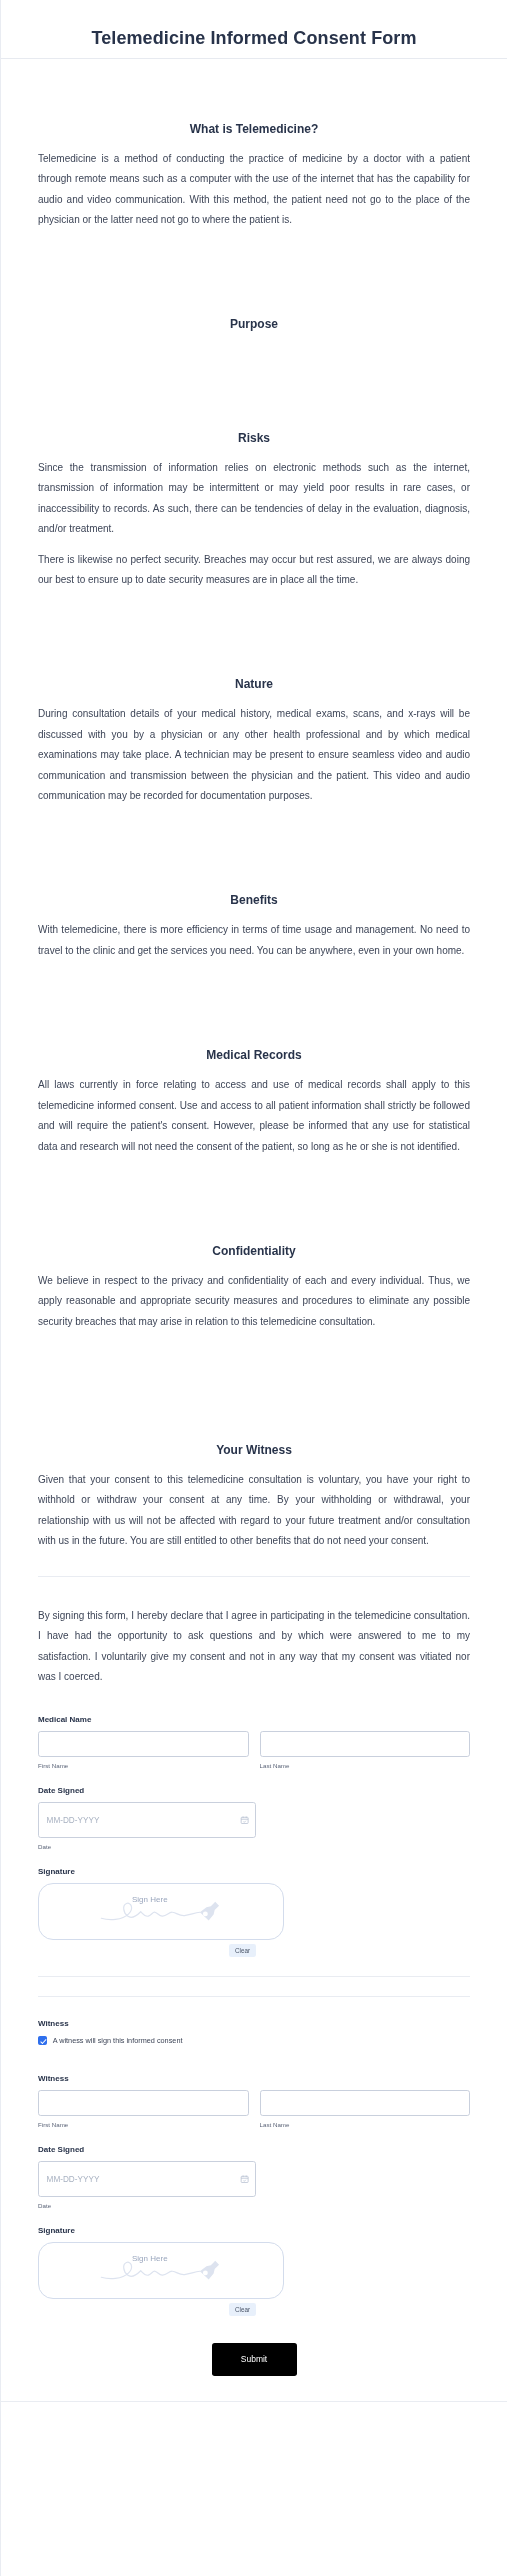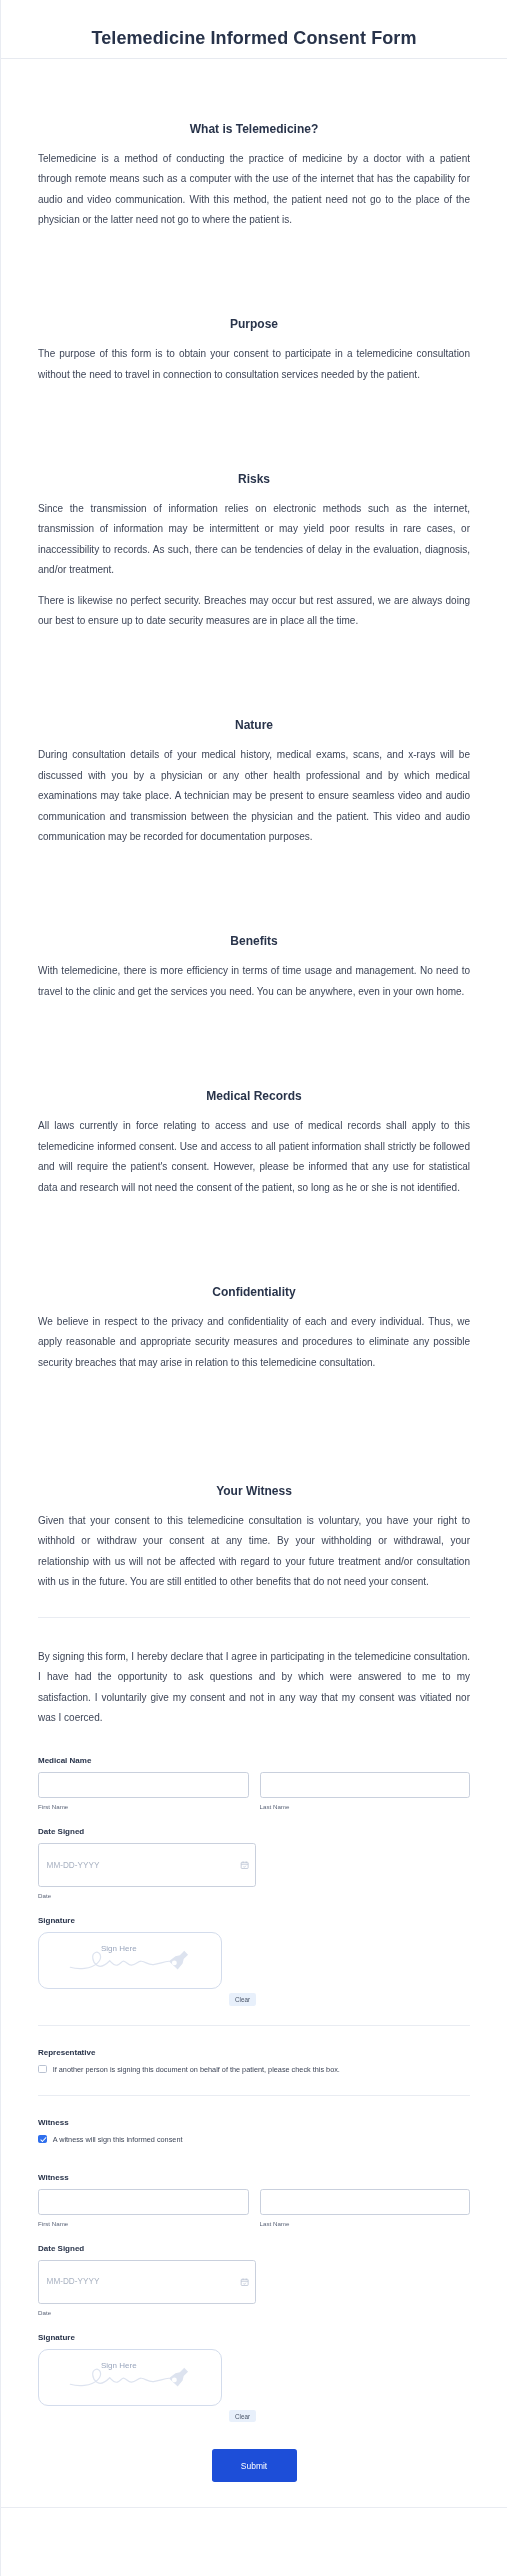--- a/index.html
+++ b/index.html
@@ -84,21 +84,21 @@
   .sub-label {
     font-size: 6.2px;
     color: #5b6478;
     margin-top: 4.9px;
   }
 
   
   .date-wrap { position: relative; width: 218px; }
   .date-input {
     width: 100%;
-    height: 44px;
+    height: 36px;
     border: 0.5px solid #c9d0dd;
     border-radius: 2.7px;
     background: #ffffff;
     font-family: "Liberation Sans", sans-serif;
     font-size: 8.2px;
     color: #2b3346;
     padding: 0 23px 0 7.6px;
     outline: none;
   }
   .date-input::placeholder { color: #a9b2c2; }
@@ -107,24 +107,24 @@
     right: 7px;
     top: 50%;
     transform: translateY(-50%);
     width: 9.3px;
     height: 9.3px;
     pointer-events: none;
   }
 
   
   .sig-pad {
-    width: 184px;
+    width: 246px;
     height: 57px;
     border: 0.5px solid #d3dcec;
-    border-radius: 10px;
+    border-radius: 15px;
     background: #ffffff;
     position: relative;
     overflow: hidden;
   }
   .sig-inner {
     position: absolute;
     left: 0; right: 0; top: 50%;
     transform: translateY(-58%);
     display: flex;
     justify-content: center;
@@ -189,21 +189,21 @@
     color: #3d4557;
   }
 
   
   .submit-area {
     padding: 27px 0 25px 0;
     display: flex;
     justify-content: center;
   }
   .submit-btn {
-    background: #1d4ed8;
+    background: #000000;
     color: #ffffff;
     border: none;
     border-radius: 2.7px;
     font-family: "Liberation Sans", sans-serif;
     font-size: 8.5px;
     width: 85px;
     height: 33px;
     cursor: pointer;
   }
   .bottom-rule { height: 0.5px; background: #e9ecf2; }
@@ -220,21 +220,20 @@
   <div class="form-body">
 
     <div class="section">
       <div class="section-heading">What is Telemedicine?</div>
       <p class="section-para">Telemedicine is a method of conducting the practice of medicine by a doctor with a patient through remote means such as a computer with the use of the internet that has the capability for audio and video communication. With this method, the patient need not go to the place of the physician or the latter need not go to where the patient is.</p>
     </div>
     <div class="section-spacer-md"></div>
 
     <div class="section">
       <div class="section-heading">Purpose</div>
-      <p class="section-para">The purpose of this form is to obtain your consent to participate in a telemedicine consultation without the need to travel in connection to consultation services needed by the patient.</p>
     </div>
     <div class="section-spacer-md"></div>
 
     <div class="section">
       <div class="section-heading">Risks</div>
       <p class="section-para">Since the transmission of information relies on electronic methods such as the internet, transmission of information may be intermittent or may yield poor results in rare cases, or inaccessibility to records. As such, there can be tendencies of delay in the evaluation, diagnosis, and/or treatment.</p>
       <p class="section-para">There is likewise no perfect security. Breaches may occur but rest assured, we are always doing our best to ensure up to date security measures are in place all the time.</p>
     </div>
     <div class="section-spacer-md"></div>
 
@@ -326,27 +325,20 @@
           </div>
         </div>
       </div>
       <div class="clear-row">
         <button class="clear-btn">Clear</button>
       </div>
     </div>
 
     <div class="divider thin"></div>
 
-    <div class="field-block">
-      <div class="field-label">Representative</div>
-      <div class="check-row">
-        <span class="checkbox"></span>
-        <span class="check-text">If another person is signing this document on behalf of the patient, please check this box.</span>
-      </div>
-    </div>
 
     <div class="divider thin"></div>
 
     <div class="field-block">
       <div class="field-label">Witness</div>
       <div class="check-row">
         <span class="checkbox checked"></span>
         <span class="check-text">A witness will sign this informed consent</span>
       </div>
     </div>

